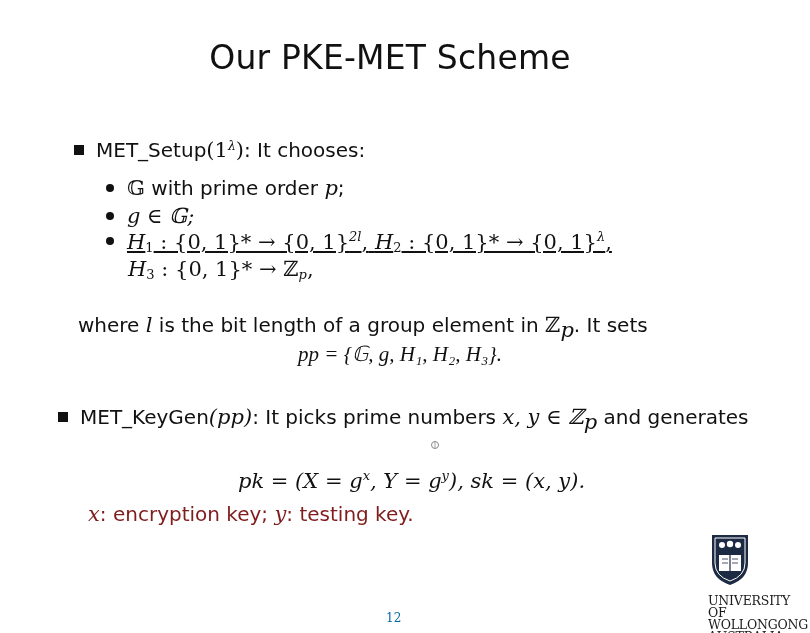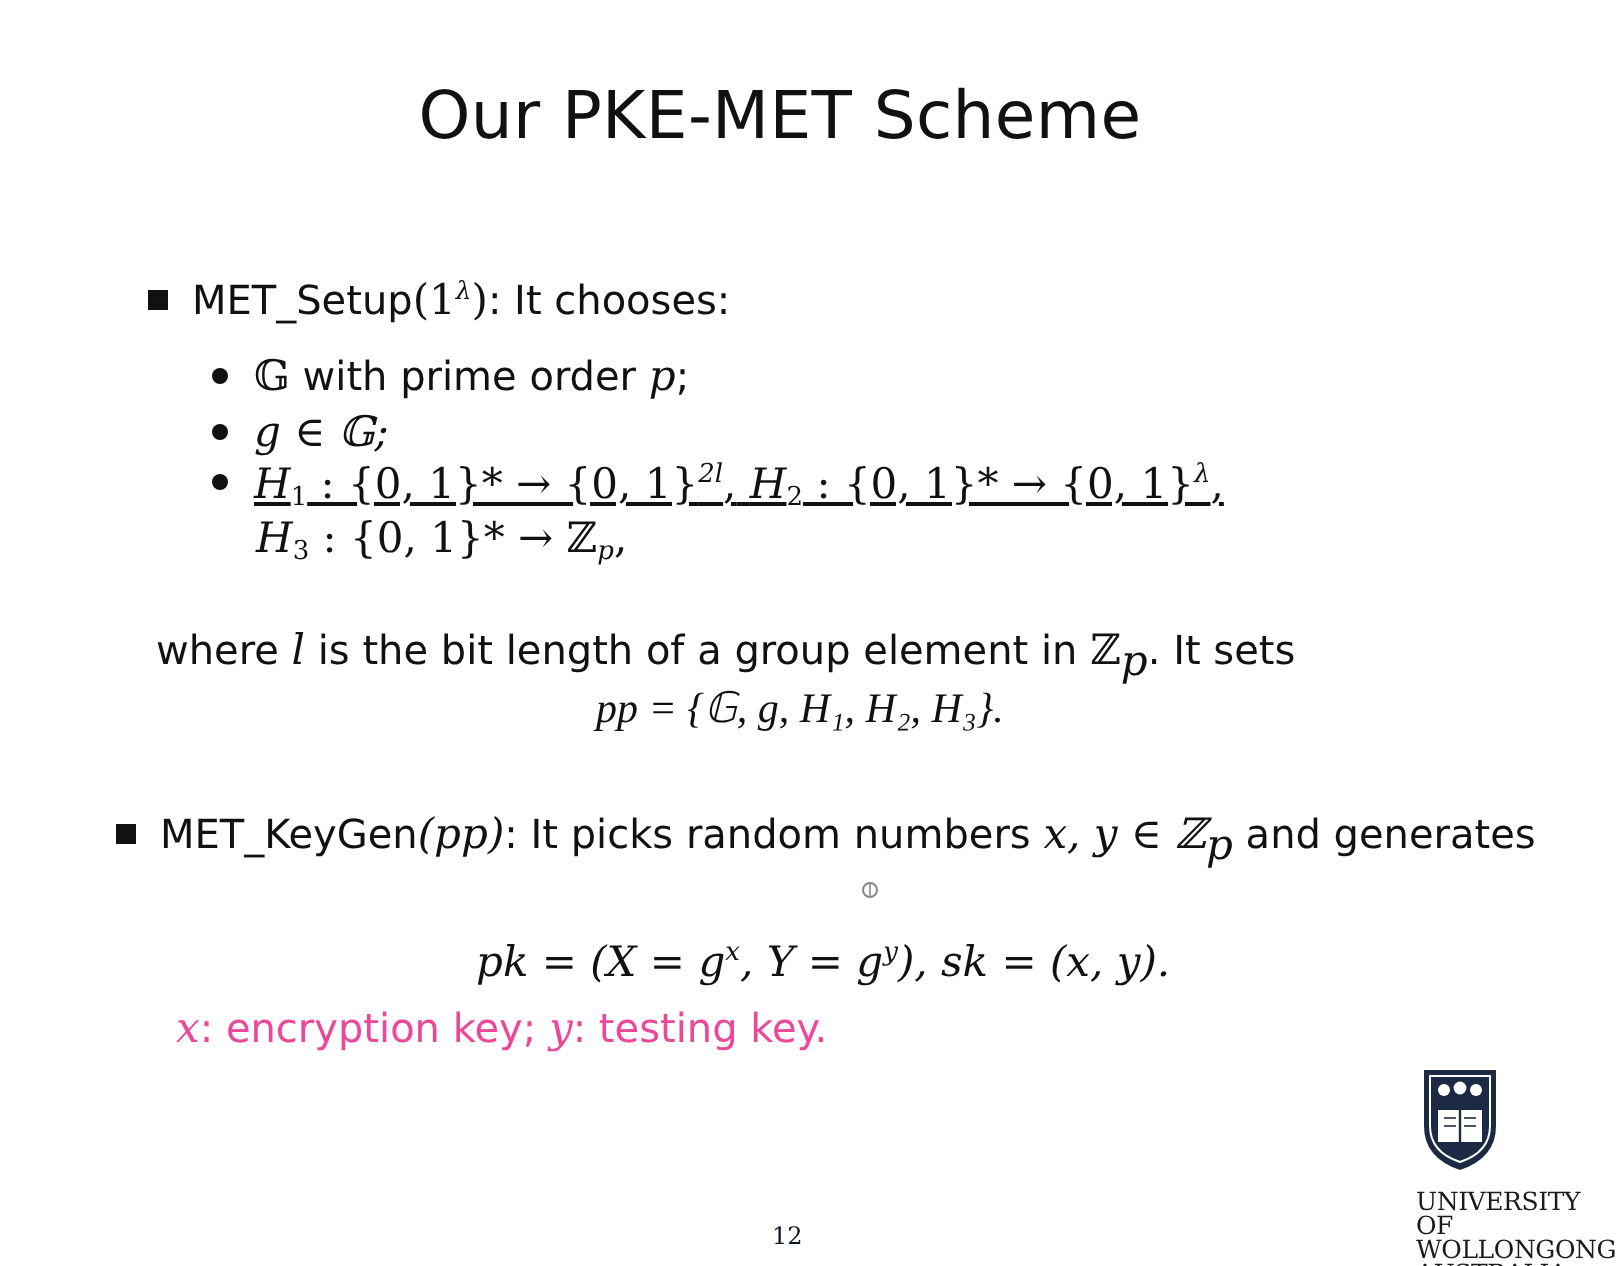--- a/index.html
+++ b/index.html
@@ -6,22 +6,22 @@
     body { width:810px; height:633px; position:relative; overflow:hidden; font-family:"DejaVu Sans", sans-serif; color:#111; }
     .title { position:absolute; top:38px; left:0; width:780px; text-align:center; font-size:33px; font-weight:normal; letter-spacing:0.2px; }
     .abs { position:absolute; white-space:nowrap; }
     .sans { font-family:"DejaVu Sans", sans-serif; font-size:20px; }
     .math { font-family:"DejaVu Serif", serif; font-size:21px; }
     .mi { font-family:"DejaVu Serif", serif; font-style:italic; }
     .sq { display:inline-block; width:10px; height:10px; background:#111; }
     .dot { display:inline-block; width:8px; height:8px; border-radius:50%; background:#111; }
     sup { font-size:0.62em; vertical-align:0.6em; line-height:0; }
     sub { font-size:0.62em; vertical-align:-0.25em; line-height:0; }
-    .red { color:#ec4899; }
-    .pageno { position:absolute; left:386px; top:611px; font-family:"DejaVu Serif", serif; font-size:12px; color:#0f172a; }
+    .red { color:#7f1d1d; }
+    .pageno { position:absolute; left:386px; top:611px; font-family:"DejaVu Serif", serif; font-size:12px; color:#0369a1; }
     .logo { position:absolute; left:708px; top:533px; width:100px; }
     .crest { width:40px; height:54px; margin-left:2px; }
     .logo-text { font-family:"DejaVu Serif", serif; font-size:12.5px; line-height:12px; color:#1b1b1b; margin-top:4px; letter-spacing:-0.2px; }
     .cursor { position:absolute; left:430px; top:440px; width:10px; height:10px; }
   </style>
 </head>
 <body>
 
 <div class="title">Our PKE-MET Scheme</div>
 
@@ -45,21 +45,21 @@
   <span class="mi">H</span><sub>3</sub><span> : {0, 1}* → ℤ</span><sub class="mi">p</sub><span>,</span>
 </div>
 
 <div class="abs sans" style="left:78px; top:293px;margin-top:20px;">
   <span>where </span><span class="math mi">l</span><span> is the bit length of a group element in </span><span class="math">ℤ</span><sub class="mi math">p</sub><span>. It sets</span>
 </div>
 
 <div class="abs math mi" style="left:298px; top:342px;font-family:Liberation Serif, serif;">pp = {𝔾, g, H₁, H₂, H₃}.</div>
 
 <div class="abs sans" style="left:58px; top:405px;">
-  <span class="sq" style="margin-right:12px; vertical-align:2px;"></span><span>MET_KeyGen</span><span class="math mi">(pp)</span><span>: It picks random numbers </span><span class="math mi">x, y ∈ ℤ</span><sub class="math mi">p</sub><span> and generates</span>
+  <span class="sq" style="margin-right:12px; vertical-align:2px;"></span><span>MET_KeyGen</span><span class="math mi">(pp)</span><span>: It picks prime numbers </span><span class="math mi">x, y ∈ ℤ</span><sub class="math mi">p</sub><span> and generates</span>
 </div>
 
 <div class="abs math mi" style="left:238px; top:453px;margin-top:16px;">
   <span>pk = (X = g</span><sup>x</sup><span>, Y = g</span><sup>y</sup><span>),  sk = (x, y).</span>
 </div>
 
 <div class="abs sans red" style="left:88px; top:502px;">
   <span class="math mi">x</span><span>: encryption key; </span><span class="math mi">y</span><span>: testing key.</span>
 </div>
 

